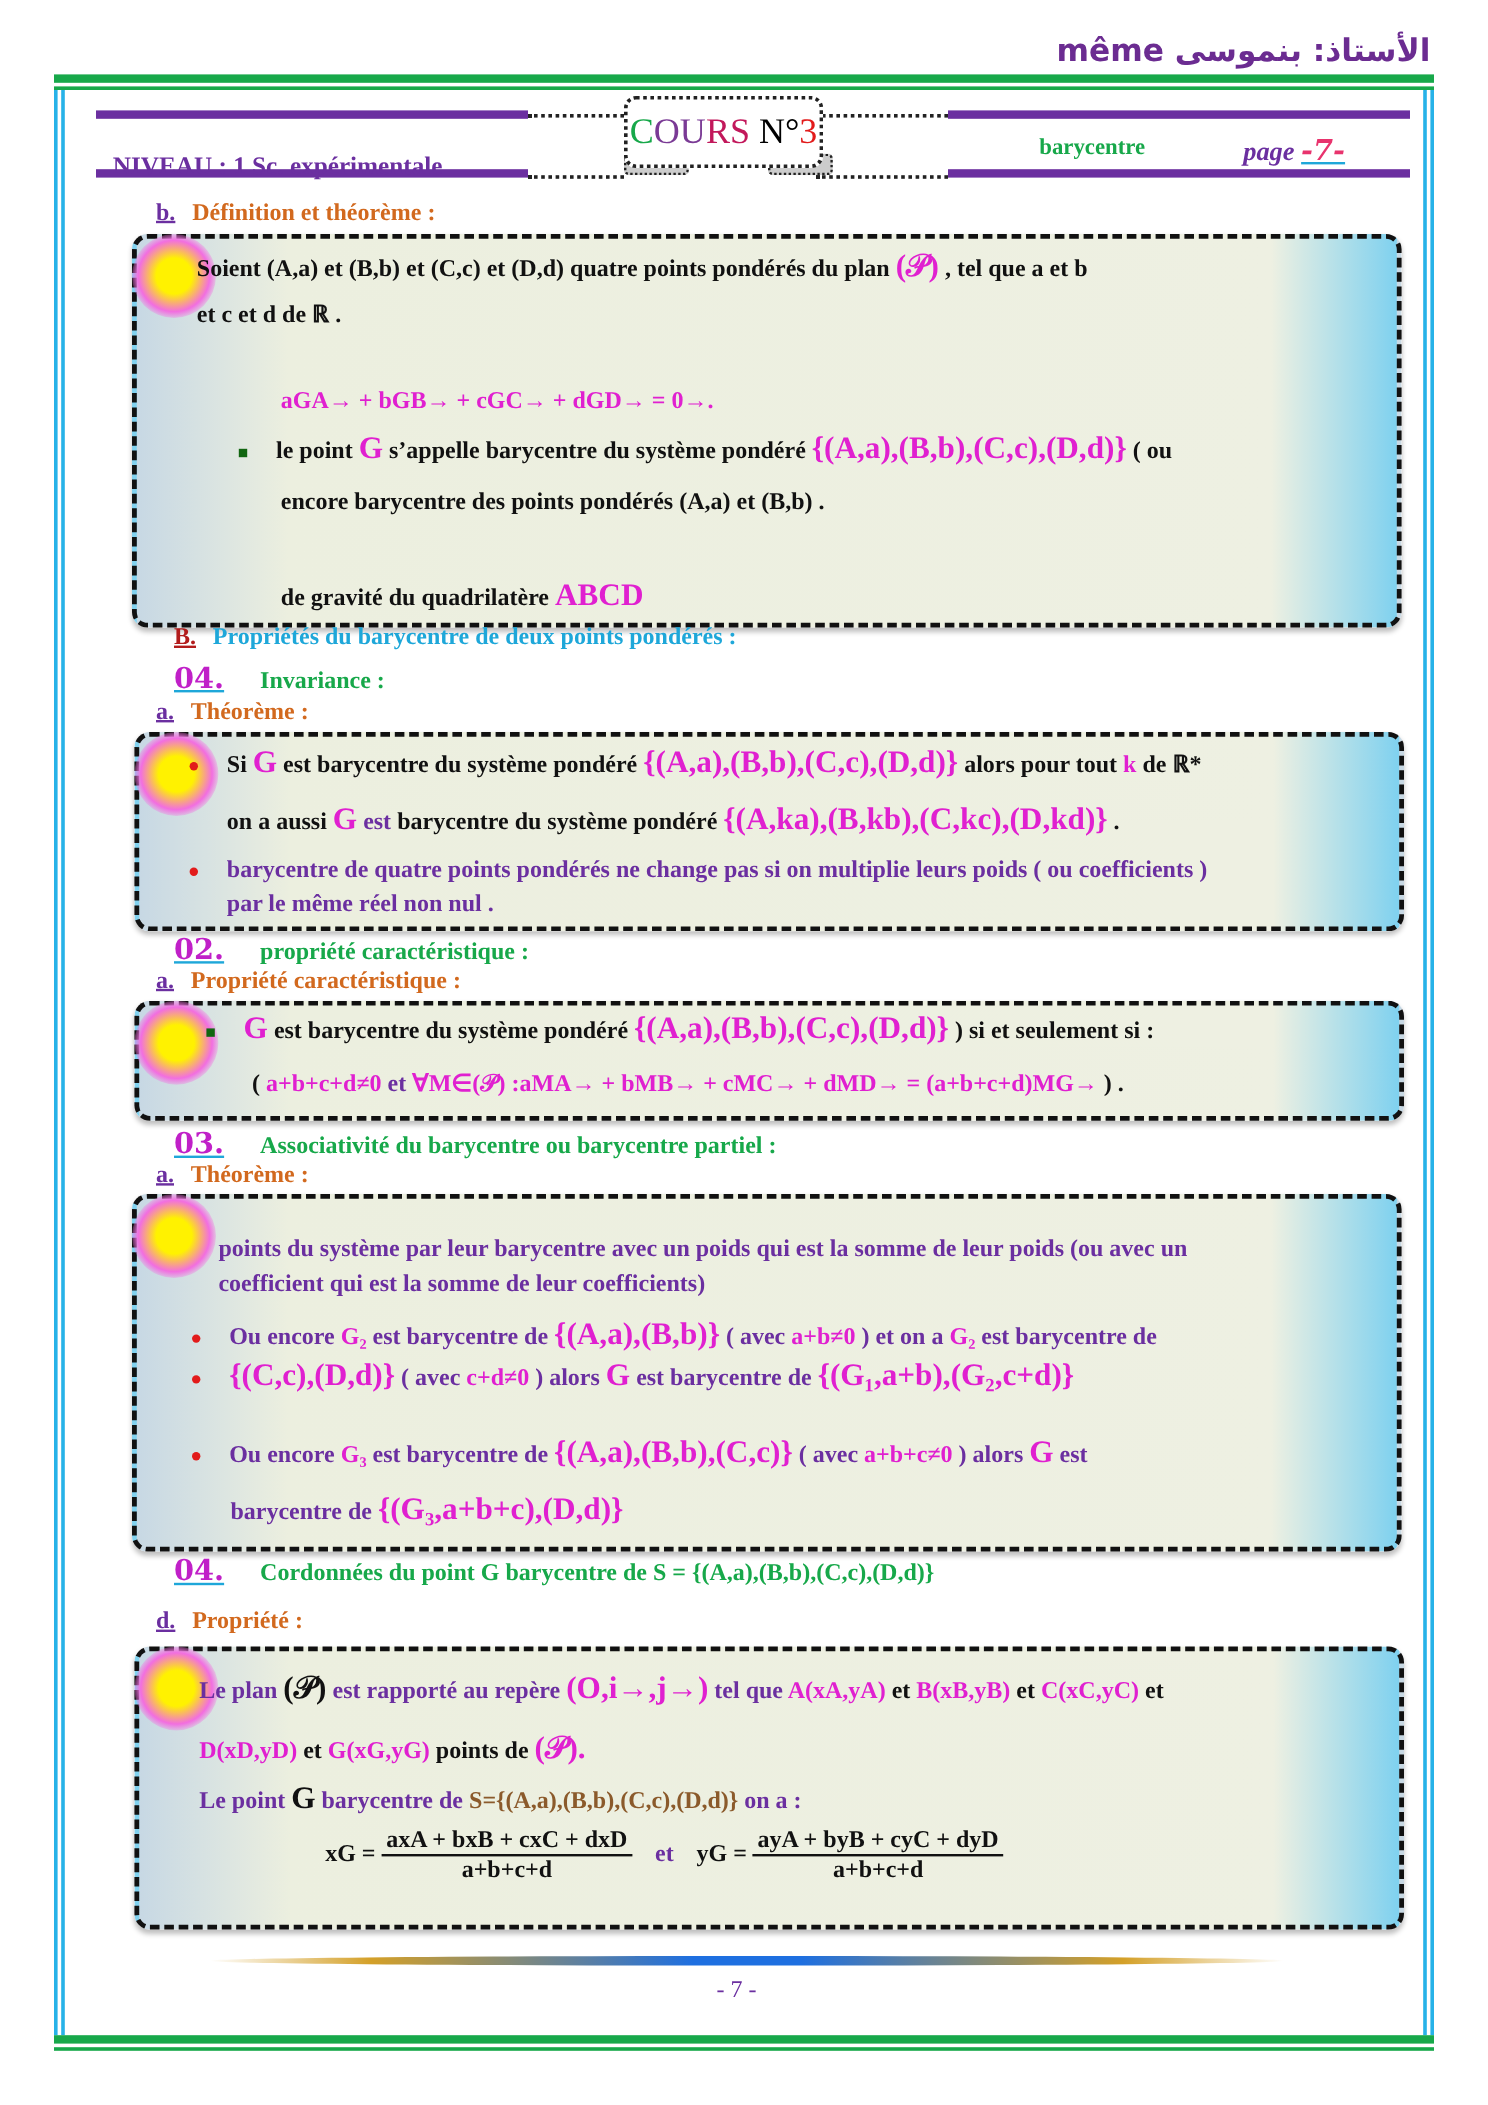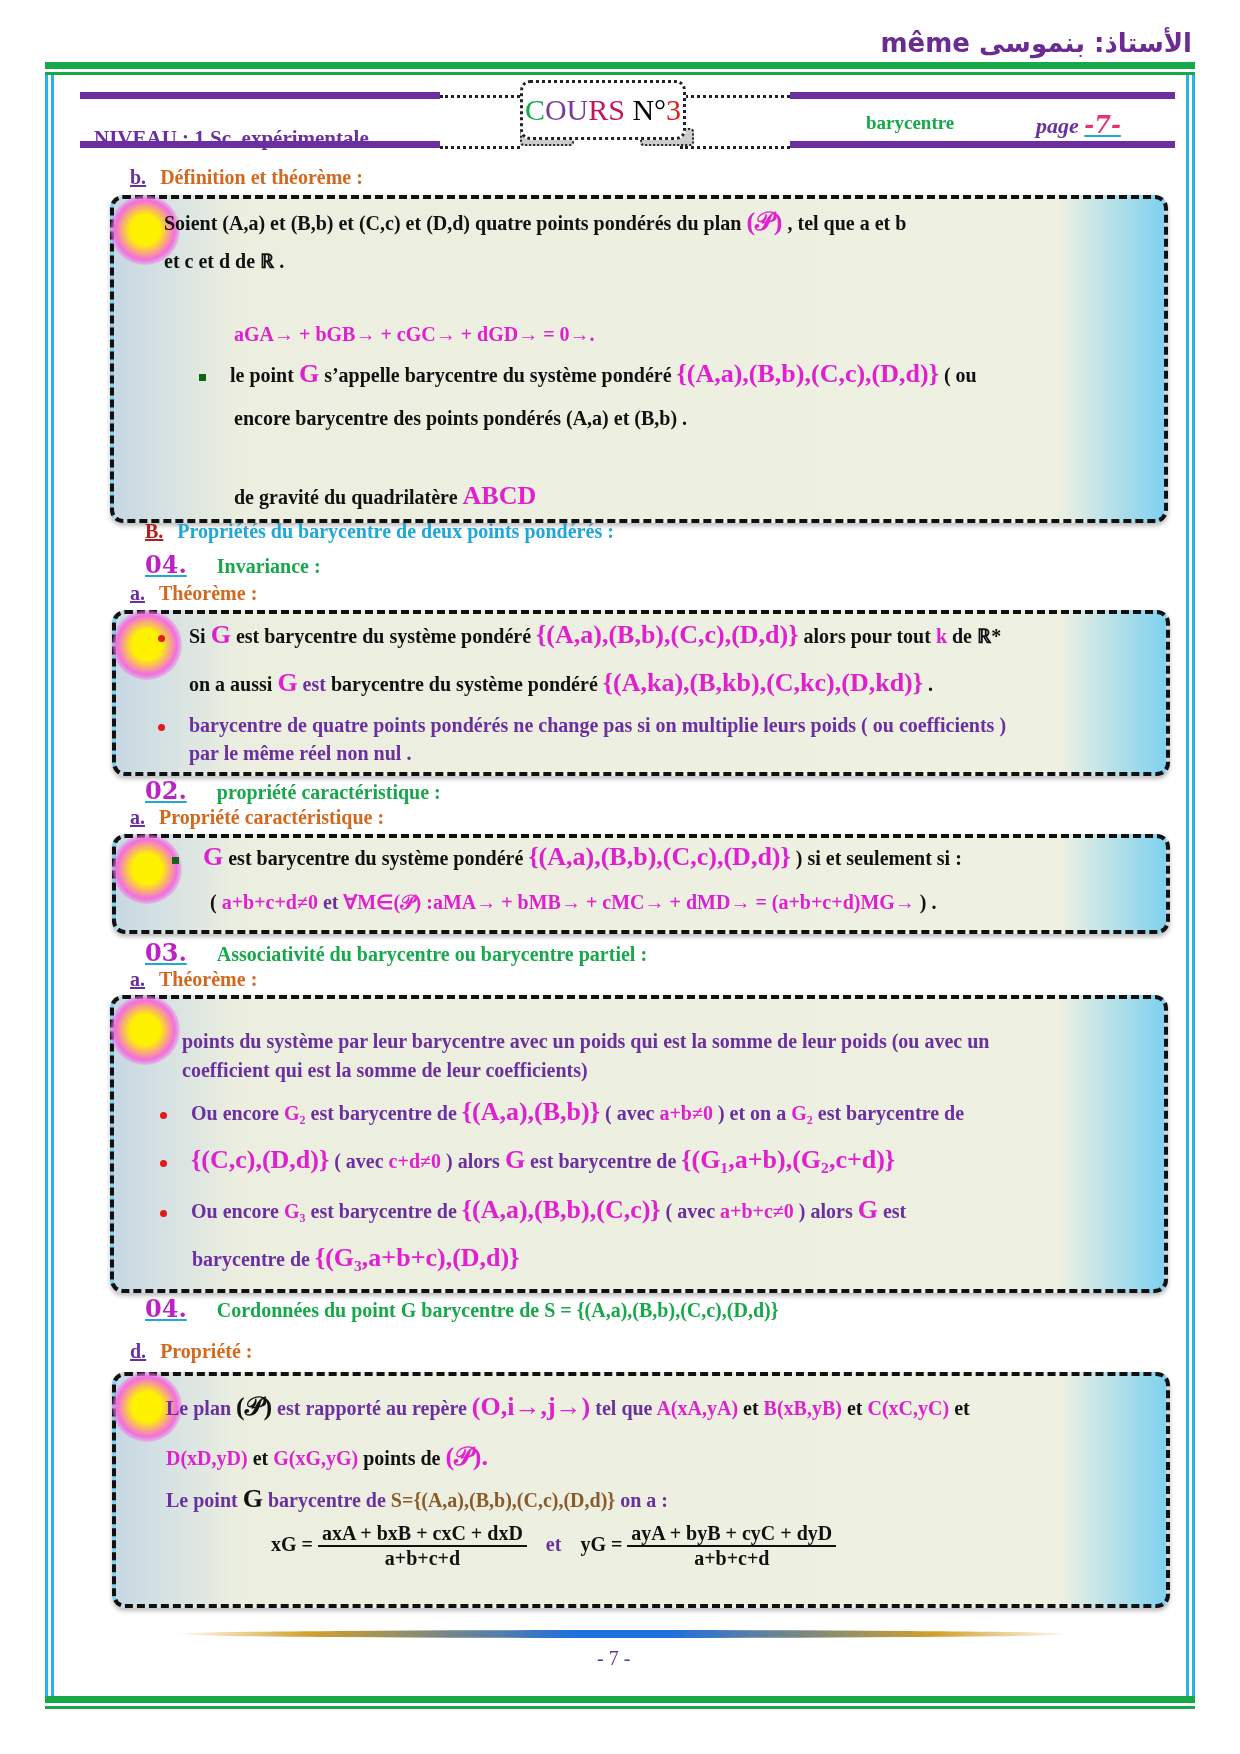--- a/index.html
+++ b/index.html
@@ -103,21 +103,21 @@
   <div class="line" style="left:56px;top:4px"><span class="sq"></span><span class="mag big">G</span><span> est barycentre du système pondéré </span><span class="mag big">{(A,a),(B,b),(C,c),(D,d)}</span><span> ) si et seulement si :</span></div>
   <div class="line" style="left:94px;top:52px"><span>( </span><span class="mag">a+b+c+d≠0</span><span class="purple">  et  </span><span class="mag">∀M∈(𝒫) :aMA→ + bMB→ + cMC→ + dMD→ = (a+b+c+d)MG→</span><span> ) .</span></div>
 </div>
 
 <div class="lbl green" style="left:145px;top:938px"><span class="num">03.</span><span>Associativité du barycentre ou barycentre partiel :</span></div>
 <div class="lbl orange" style="left:130px;top:968px"><span class="k purple">a.</span><span>Théorème :</span></div>
 <div class="box" style="left:110px;top:995px;width:1050px;height:290px">
   <div class="line purple" style="left:68px;top:31px">points du système par leur barycentre avec un poids  qui est la somme de leur poids (ou avec un</div>
   <div class="line purple" style="left:68px;top:60px">coefficient qui est la somme de leur coefficients)</div>
   <div class="line purple" style="left:46px;top:98px"><span class="dot"></span><span>Ou encore </span><span class="mag">G₂</span><span>  est barycentre de </span><span class="mag big">{(A,a),(B,b)}</span><span> ( avec </span><span class="mag">a+b≠0</span><span> ) et on a </span><span class="mag">G₂</span><span> est barycentre de</span></div>
-  <div class="line purple" style="left:46px;top:146px"><span class="dot"></span><span class="mag big">{(C,c),(D,d)}</span><span> ( avec </span><span class="mag">c+d≠0</span><span> ) alors </span><span class="mag big">G</span><span> est barycentre de </span><span class="mag big">{(G₁,a+b),(G₂,c+d)}</span></div>
+  <div class="line purple" style="left:46px;top:132px"><span class="dot"></span><span class="mag big">{(C,c),(D,d)}</span><span> ( avec </span><span class="mag">c+d≠0</span><span> ) alors </span><span class="mag big">G</span><span> est barycentre de </span><span class="mag big">{(G₁,a+b),(G₂,c+d)}</span></div>
   <div class="line purple" style="left:46px;top:196px"><span class="dot"></span><span>Ou encore </span><span class="mag">G₃</span><span>  est barycentre de </span><span class="mag big">{(A,a),(B,b),(C,c)}</span><span> ( avec </span><span class="mag">a+b+c≠0</span><span> ) alors </span><span class="mag big">G</span><span> est</span></div>
   <div class="line purple" style="left:78px;top:244px"><span>barycentre de </span><span class="mag big">{(G₃,a+b+c),(D,d)}</span></div>
 </div>
 
 <div class="lbl green" style="left:145px;top:1294px"><span class="num">04.</span><span>Cordonnées du point G barycentre de S = {(A,a),(B,b),(C,c),(D,d)}</span></div>
 <div class="lbl orange" style="left:130px;top:1340px"><span class="k purple">d.</span><span>Propriété :</span></div>
 <div class="box" style="left:112px;top:1372px;width:1050px;height:228px">
   <div class="line purple" style="left:50px;top:16px"><span>Le plan </span><span class="big" style="color:#111">(𝒫)</span><span> est rapporté au repère </span><span class="mag big">(O,i→,j→)</span><span> tel que </span><span class="mag">A(xA,yA)</span><span style="color:#111"> et </span><span class="mag">B(xB,yB)</span><span style="color:#111"> et </span><span class="mag">C(xC,yC)</span><span style="color:#111">  et</span></div>
   <div class="line" style="left:50px;top:66px"><span class="mag">D(xD,yD)</span><span>  et </span><span class="mag">G(xG,yG)</span><span> points de </span><span class="mag big">(𝒫).</span></div>
   <div class="line purple" style="left:50px;top:108px"><span>Le point </span><span class="big" style="color:#111">G</span><span> barycentre de </span><span style="color:#8b5a2b">S={(A,a),(B,b),(C,c),(D,d)}</span><span> on a :</span></div>

